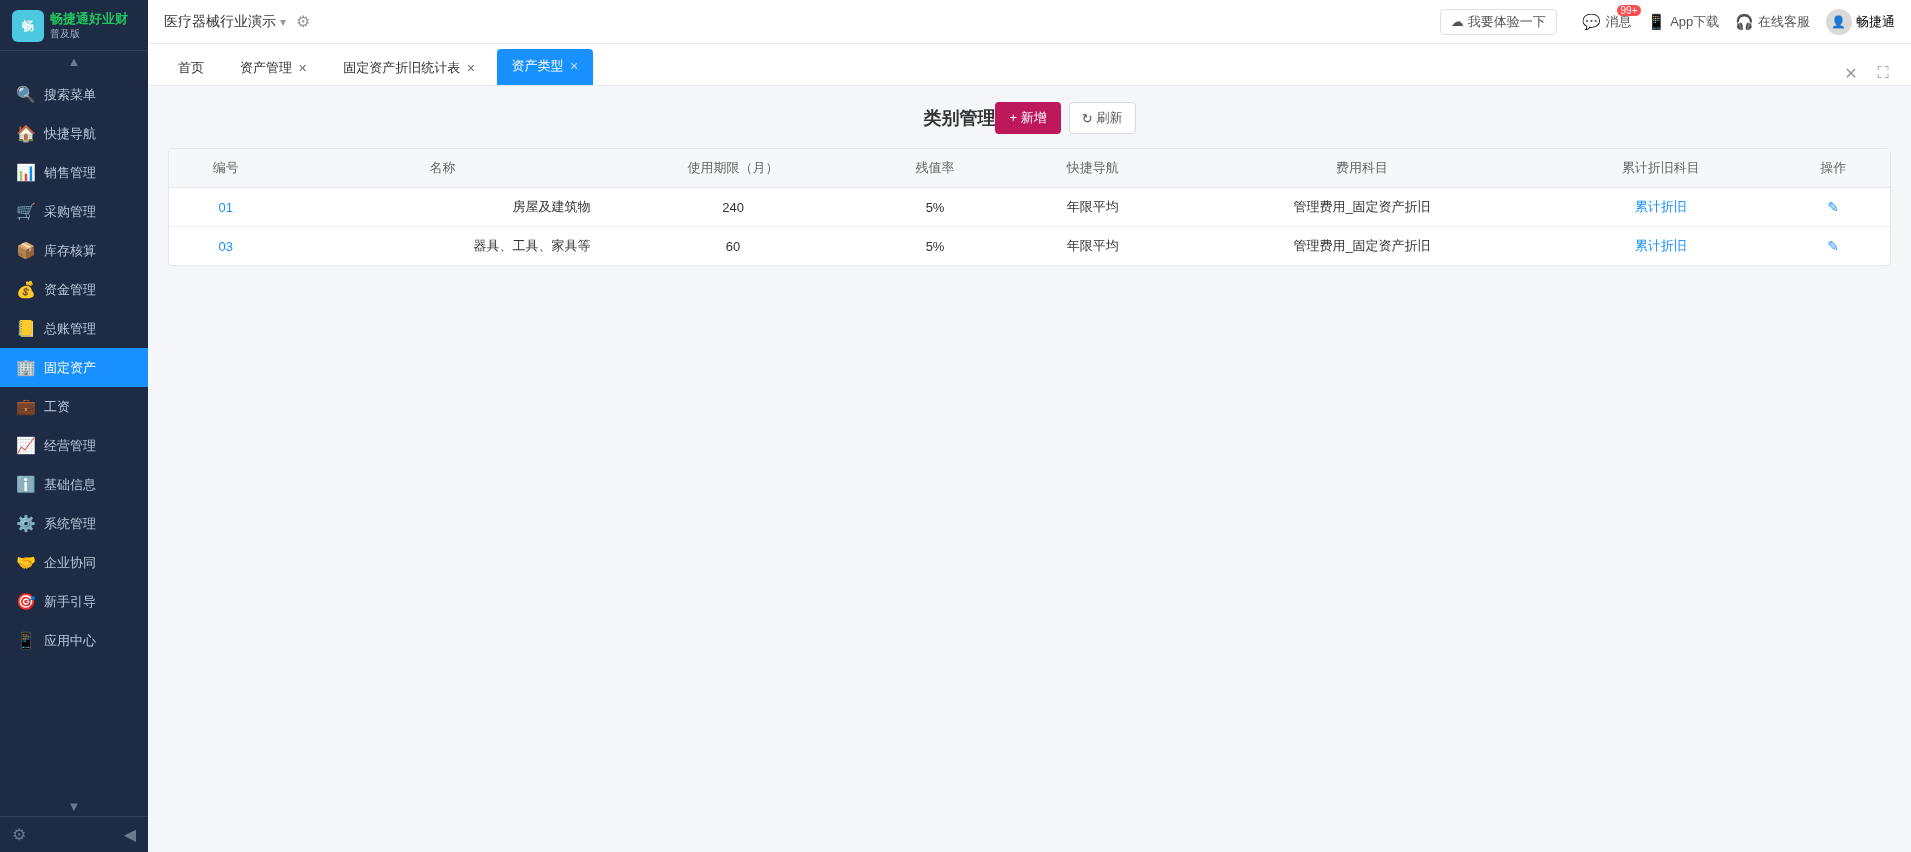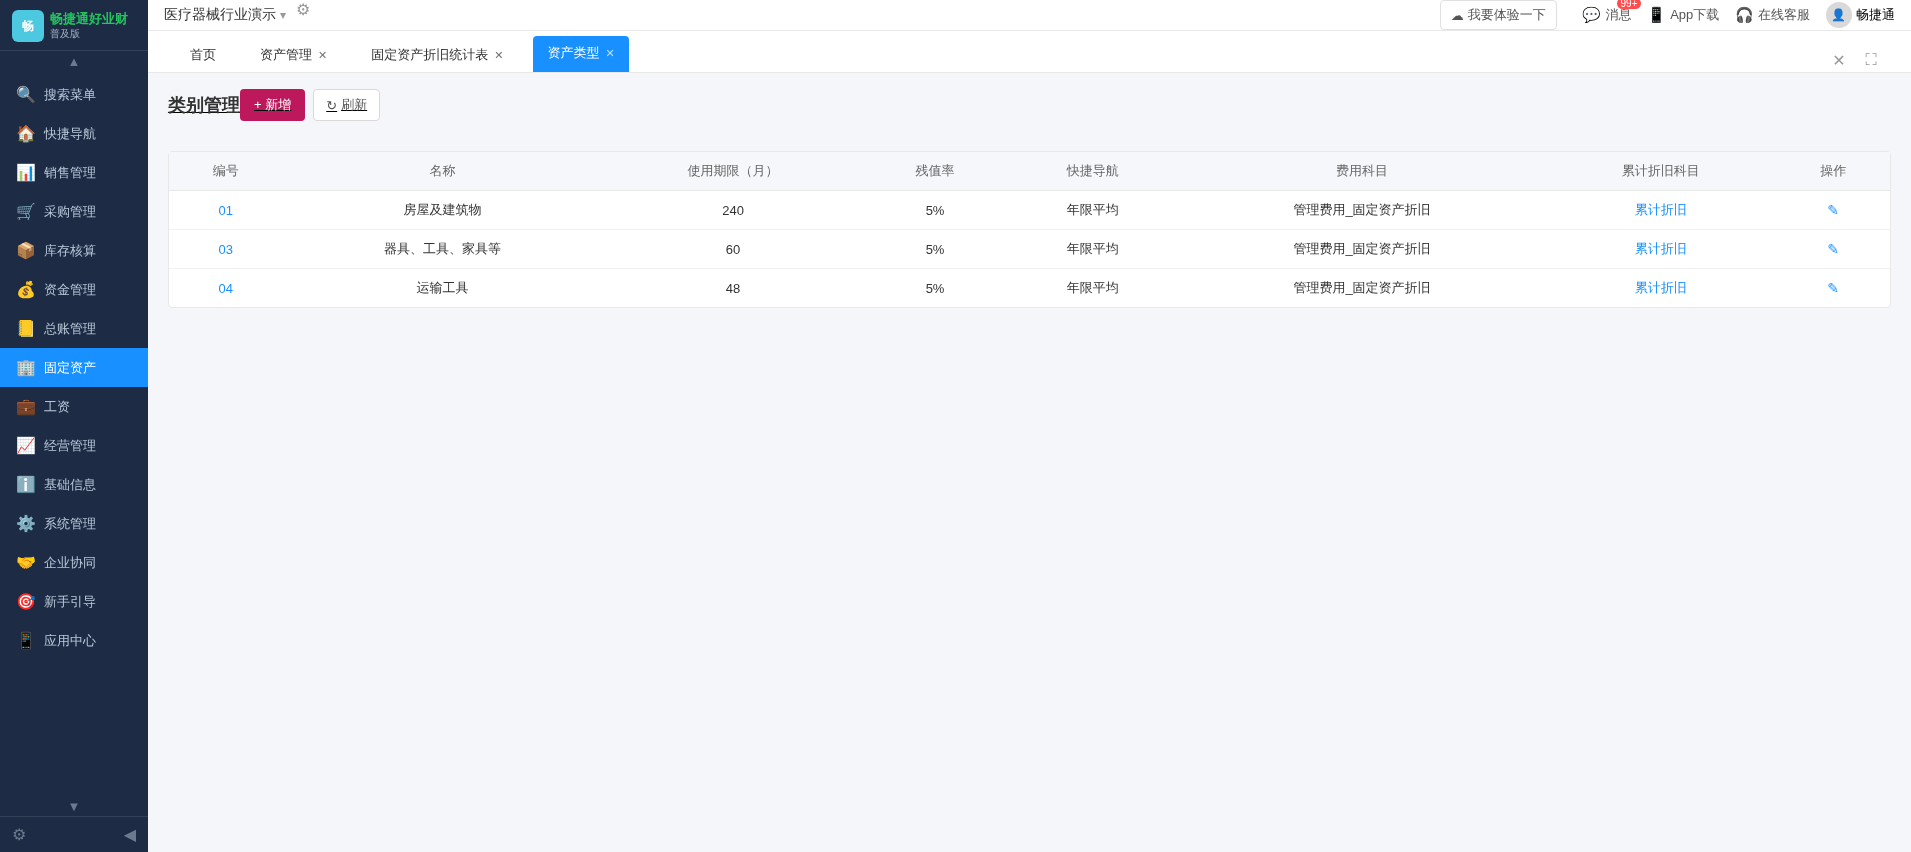--- a/index.html
+++ b/index.html
@@ -52,24 +52,24 @@
       display: flex; align-items: center; justify-content: space-between;
       padding: 8px 12px;
     }
     .sidebar-footer-icon { color: #6b7a8d; cursor: pointer; font-size: 16px; }
 
     
     .main { flex: 1; display: flex; flex-direction: column; overflow: hidden; }
 
     
     .topbar {
-      height: 31px;
+      height: 44px;
       background: white;
       border-bottom: 1px solid #e8e8e8;
-      display: flex; 
+      display: flex; align-items: center;
       padding: 0 16px;
       gap: 10px;
       flex-shrink: 0;
     }
     .topbar-title {
       font-size: 14px; color: #333; font-weight: 500;
       display: flex; align-items: center; gap: 4px;
     }
     .topbar-title .chevron { color: #999; font-size: 12px; }
     .topbar-gear { color: #999; cursor: pointer; font-size: 16px; }
@@ -95,22 +95,22 @@
     .topbar-right-item .icon { font-size: 15px; color: #666; }
     .topbar-user { display: flex; align-items: center; gap: 4px; cursor: pointer; }
     .topbar-avatar { width: 26px; height: 26px; background: #d9d9d9; border-radius: 50%; display: flex; align-items: center; justify-content: center; font-size: 12px; color: #555; }
 
     
     .tabs-bar {
       height: 42px;
       background: white;
       border-bottom: 1px solid #e8e8e8;
       display: flex; align-items: flex-end;
-      padding: 0 28px;
-      gap: 16px;
+      padding: 0 16px;
+      gap: 8px;
       flex-shrink: 0;
     }
     .tab {
       padding: 8px 14px;
       font-size: 13px;
       color: #555;
       cursor: pointer;
       border-bottom: 2px solid transparent;
       display: flex; align-items: center; gap: 6px;
       white-space: nowrap;
@@ -124,23 +124,22 @@
     .tab.plain { border-bottom: none; color: #333; }
     .tab .close-btn { font-size: 11px; color: inherit; opacity: 0.7; }
     .tabs-window-controls { margin-left: auto; display: flex; align-items: center; gap: 8px; }
     .tabs-window-btn { width: 24px; height: 24px; display: flex; align-items: center; justify-content: center; cursor: pointer; color: #999; font-size: 16px; }
 
     
     .content { flex: 1; overflow: auto; padding: 16px 20px; }
 
     
     .page-header {
-      display: flex; align-items: center; justify-content: flex-start;
-      margin-bottom: 30px;
-      text-decoration: underline;
+      display: flex; align-items: center; justify-content: center;
+      margin-bottom: 14px;
     }
     .page-title { font-size: 18px; font-weight: 600; color: #333; }
     .page-actions { display: flex; gap: 8px; }
     .btn-new {
       background: #be185d; color: white;
       border: none; border-radius: 4px;
       padding: 6px 14px; font-size: 13px; cursor: pointer;
       display: flex; align-items: center; gap: 4px;
     }
     .btn-refresh {
@@ -161,21 +160,21 @@
       border-bottom: 1px solid #e8e8e8;
       text-align: center;
     }
     td {
       padding: 10px 12px;
       font-size: 13px;
       color: #333;
       border-bottom: 1px solid #f0f0f0;
       text-align: center;
     }
-    td.left { text-align: center; }
+    td.left { text-align: right; }
     td.link { color: #1890ff; cursor: pointer; }
     tbody tr:last-child td { border-bottom: none; }
     .edit-icon { color: #1890ff; cursor: pointer; font-size: 14px; }
   </style>
 </head>
 <body>
 
 <div class="sidebar">
   <div class="sidebar-logo">
     <div class="sidebar-logo-icon">畅</div>
@@ -352,27 +351,17 @@
             <tr>
       <td class="link">03</td>
       <td class="left">器具、工具、家具等</td>
       <td>60</td>
       <td>5%</td>
       <td>年限平均</td>
       <td>管理费用_固定资产折旧</td>
       <td class="link">累计折旧</td>
       <td><span class="edit-icon">✎</span></td>
     </tr>
-            <tr>
-      <td class="link">04</td>
-      <td class="left">运输工具</td>
-      <td>48</td>
-      <td>5%</td>
-      <td>年限平均</td>
-      <td>管理费用_固定资产折旧</td>
-      <td class="link">累计折旧</td>
-      <td><span class="edit-icon">✎</span></td>
-    </tr>
           </tbody>
       </table>
     </div>
   </div>
 </div>
 
 </body></html>

